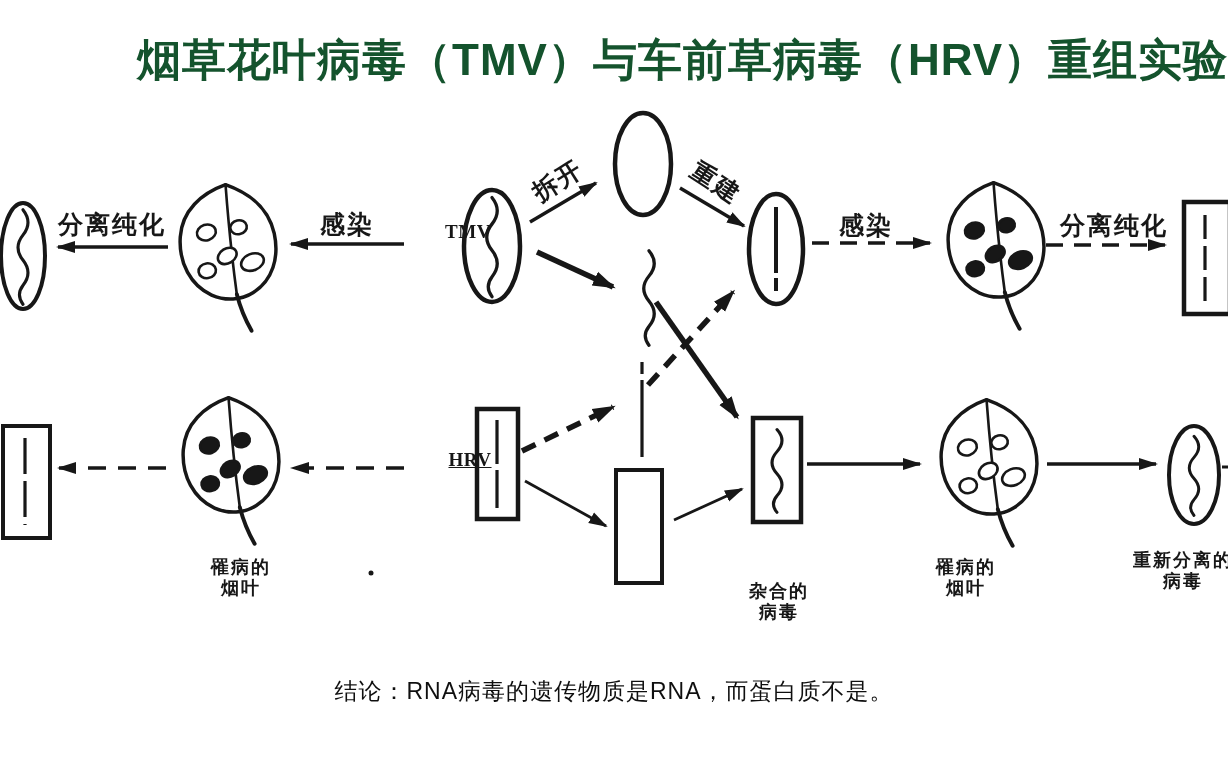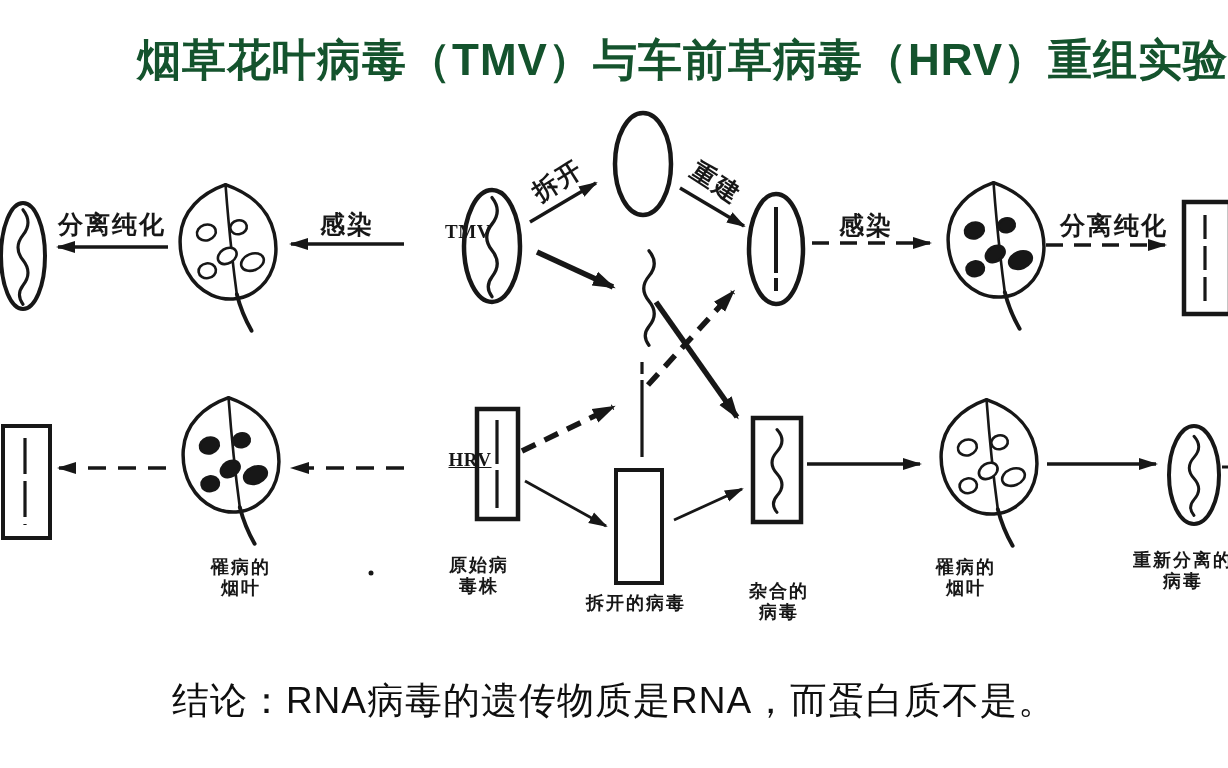--- a/index.html
+++ b/index.html
@@ -15,21 +15,21 @@
   }
   .dlabel {
     position:absolute; color:#171717; font-weight:bold; font-size:25px;
     line-height:1.18; letter-spacing:2px; white-space:nowrap; text-align:center;
     transform:translate(-50%,0);
   }
   .cap { font-size:18px; }
   .latin { font-family:"Liberation Serif", serif; font-size:19px; letter-spacing:0.5px;margin-left:32px; }
   .conclusion {
     position:absolute; top:676px; left:0; width:100%; text-align:center;
-    font-size:37px; color:#0f0f0f; letter-spacing:1px; white-space:nowrap;
+    font-size:23px; color:#0f0f0f; letter-spacing:1px; white-space:nowrap;
   }
   .cap span { display:block; }
 </style>
 </head>
 <body>
 
 <div class="stage">
 
   <svg class="diagram-svg" viewBox="0 0 1228 768" xmlns="http://www.w3.org/2000/svg">
     <defs>
@@ -124,25 +124,20 @@
   <div class="dlabel" style="left:558px; top:166px; transform:translate(-50%,0) rotate(-32deg);">拆开</div>
   <div class="dlabel" style="left:716px; top:168px; transform:translate(-50%,0) rotate(33deg);">重建</div>
   <div class="dlabel" style="left:866px; top:211px;">感染</div>
   <div class="dlabel" style="left:1114px; top:211px;">分离纯化</div>
   <div class="dlabel latin" style="left:438px; top:449px;text-decoration:underline;">HRV</div>
 
   <div class="dlabel cap" style="left:241px; top:557px;">
     <span>罹病的</span>
     <span>烟叶</span>
   </div>
-  <div class="dlabel cap" style="left:479px; top:555px;">
-    <span>原始病</span>
-    <span>毒株</span>
-  </div>
-  <div class="dlabel cap" style="left:636px; top:593px;">拆开的病毒</div>
   <div class="dlabel cap" style="left:779px; top:581px;">
     <span>杂合的</span>
     <span>病毒</span>
   </div>
   <div class="dlabel cap" style="left:966px; top:557px;">
     <span>罹病的</span>
     <span>烟叶</span>
   </div>
   <div class="dlabel cap" style="left:1183px; top:550px;">
     <span>重新分离的</span>

